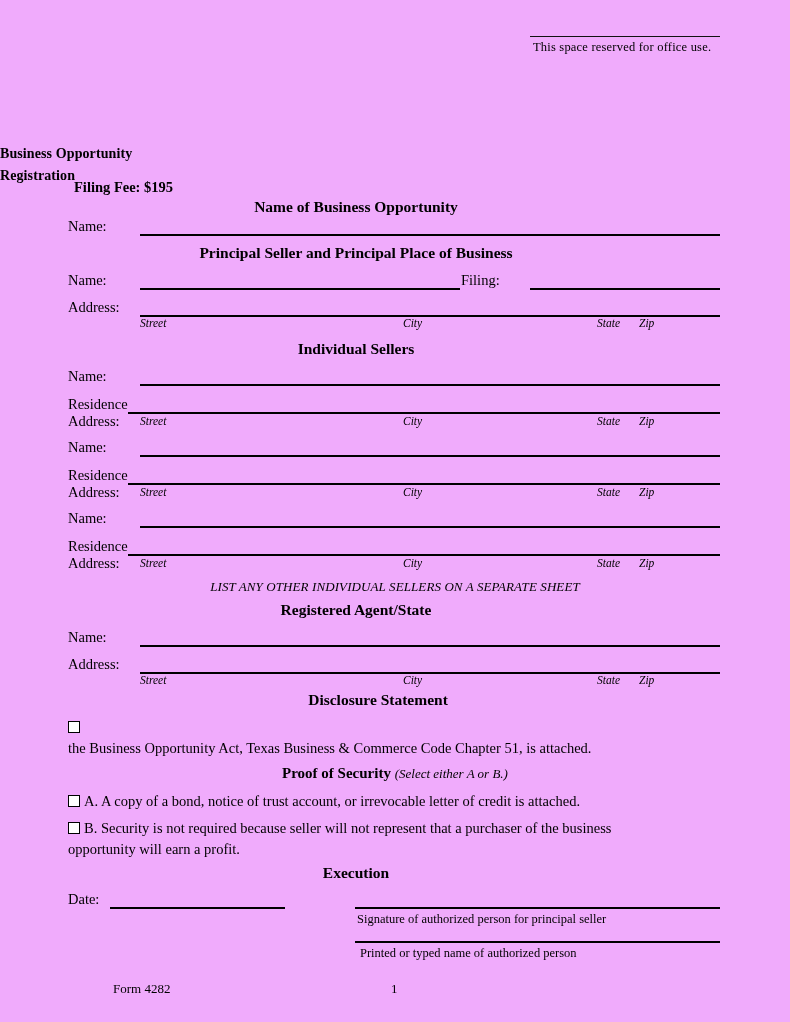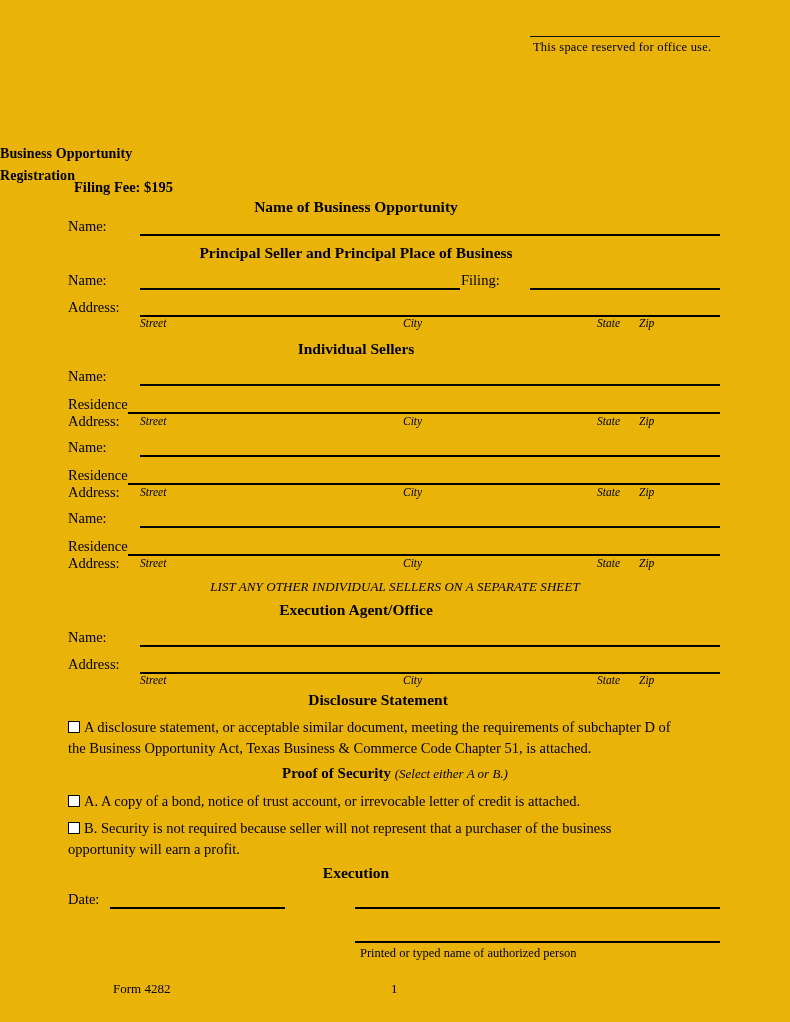--- a/index.html
+++ b/index.html
@@ -8,21 +8,21 @@
     background: #ffffff;
   }
   body {
     font-family: "Liberation Serif", "DejaVu Serif", serif;
     color: #000000;
   }
   #page {
     position: relative;
     width: 790px;
     height: 1022px;
-    background: #eab308;
+    background: #f0abfc;
     overflow: hidden;
   }
 
   
   .rule {
     position: absolute;
     height: 0;
     border-top: 2px solid #000000;
   }
   .rule-thin {
@@ -179,36 +179,36 @@
   <div class="field-label" style="left:68px; top:538px;">Residence</div>
   <div class="rule" style="left:128px; top:554px; width:592px;"></div>
   <div class="field-label" style="left:68px; top:555px;">Address:</div>
   <div class="col-label" style="left:140px; top:557px;">Street</div>
   <div class="col-label" style="left:403px; top:557px;">City</div>
   <div class="col-label" style="left:597px; top:557px;">State</div>
   <div class="col-label" style="left:639px; top:557px;">Zip</div>
 
   <div class="note-italic" style="top:579px;">LIST ANY OTHER INDIVIDUAL SELLERS ON A SEPARATE SHEET</div>
 
-  <div class="section-head" style="top:601px;">Execution Agent/Office</div>
+  <div class="section-head" style="top:601px;">Registered Agent/State</div>
 
   <div class="field-label" style="left:68px; top:629px;">Name:</div>
   <div class="rule" style="left:140px; top:645px; width:580px;"></div>
 
   <div class="field-label" style="left:68px; top:656px;">Address:</div>
   <div class="rule" style="left:140px; top:672px; width:580px;"></div>
   <div class="col-label" style="left:140px; top:674px;">Street</div>
   <div class="col-label" style="left:403px; top:674px;">City</div>
   <div class="col-label" style="left:597px; top:674px;">State</div>
   <div class="col-label" style="left:639px; top:674px;">Zip</div>
 
   <div class="section-head" style="top:691px;margin-left:22px;">Disclosure Statement</div>
 
   <div class="para" style="left:68px; top:717px; width:655px;">
-    <span class="checkbox"></span><span>A disclosure statement, or acceptable similar document, meeting the requirements of subchapter D of</span><br>
+    <span class="checkbox"></span><br>
     <span>the Business Opportunity Act, Texas Business &amp; Commerce Code Chapter 51, is attached.</span>
   </div>
 
   <div class="section-head-sm" style="top:765px;">
     <span>Proof of Security</span>
     <span class="inline-small-italic">(Select either A or B.)</span>
   </div>
 
   <div class="para" style="left:68px; top:791px; width:655px;">
     <span class="checkbox"></span><span>A. A copy of a bond, notice of trust account, or irrevocable letter of credit is attached.</span>
@@ -218,20 +218,21 @@
     <span class="checkbox"></span><span>B. Security is not required because seller will not represent that a purchaser of the business</span><br>
     <span>opportunity will earn a profit.</span>
   </div>
 
   <div class="section-head" style="top:864px;">Execution</div>
 
   <div class="field-label" style="left:68px; top:891px;">Date:</div>
   <div class="rule" style="left:110px; top:907px; width:175px;"></div>
 
   <div class="rule" style="left:355px; top:907px; width:365px;"></div>
+  <div class="sig-caption" style="left:357px; top:912px;">Signature of authorized person for principal seller</div>
 
   <div class="rule" style="left:355px; top:941px; width:365px;"></div>
   <div class="sig-caption" style="left:360px; top:946px;">Printed or typed name of authorized person</div>
 
   <div class="footer-text" style="left:113px; top:981px;">Form 4282</div>
   <div class="footer-text" style="left:391px; top:981px;">1</div>
 
 </div>
 
 </body></html>

